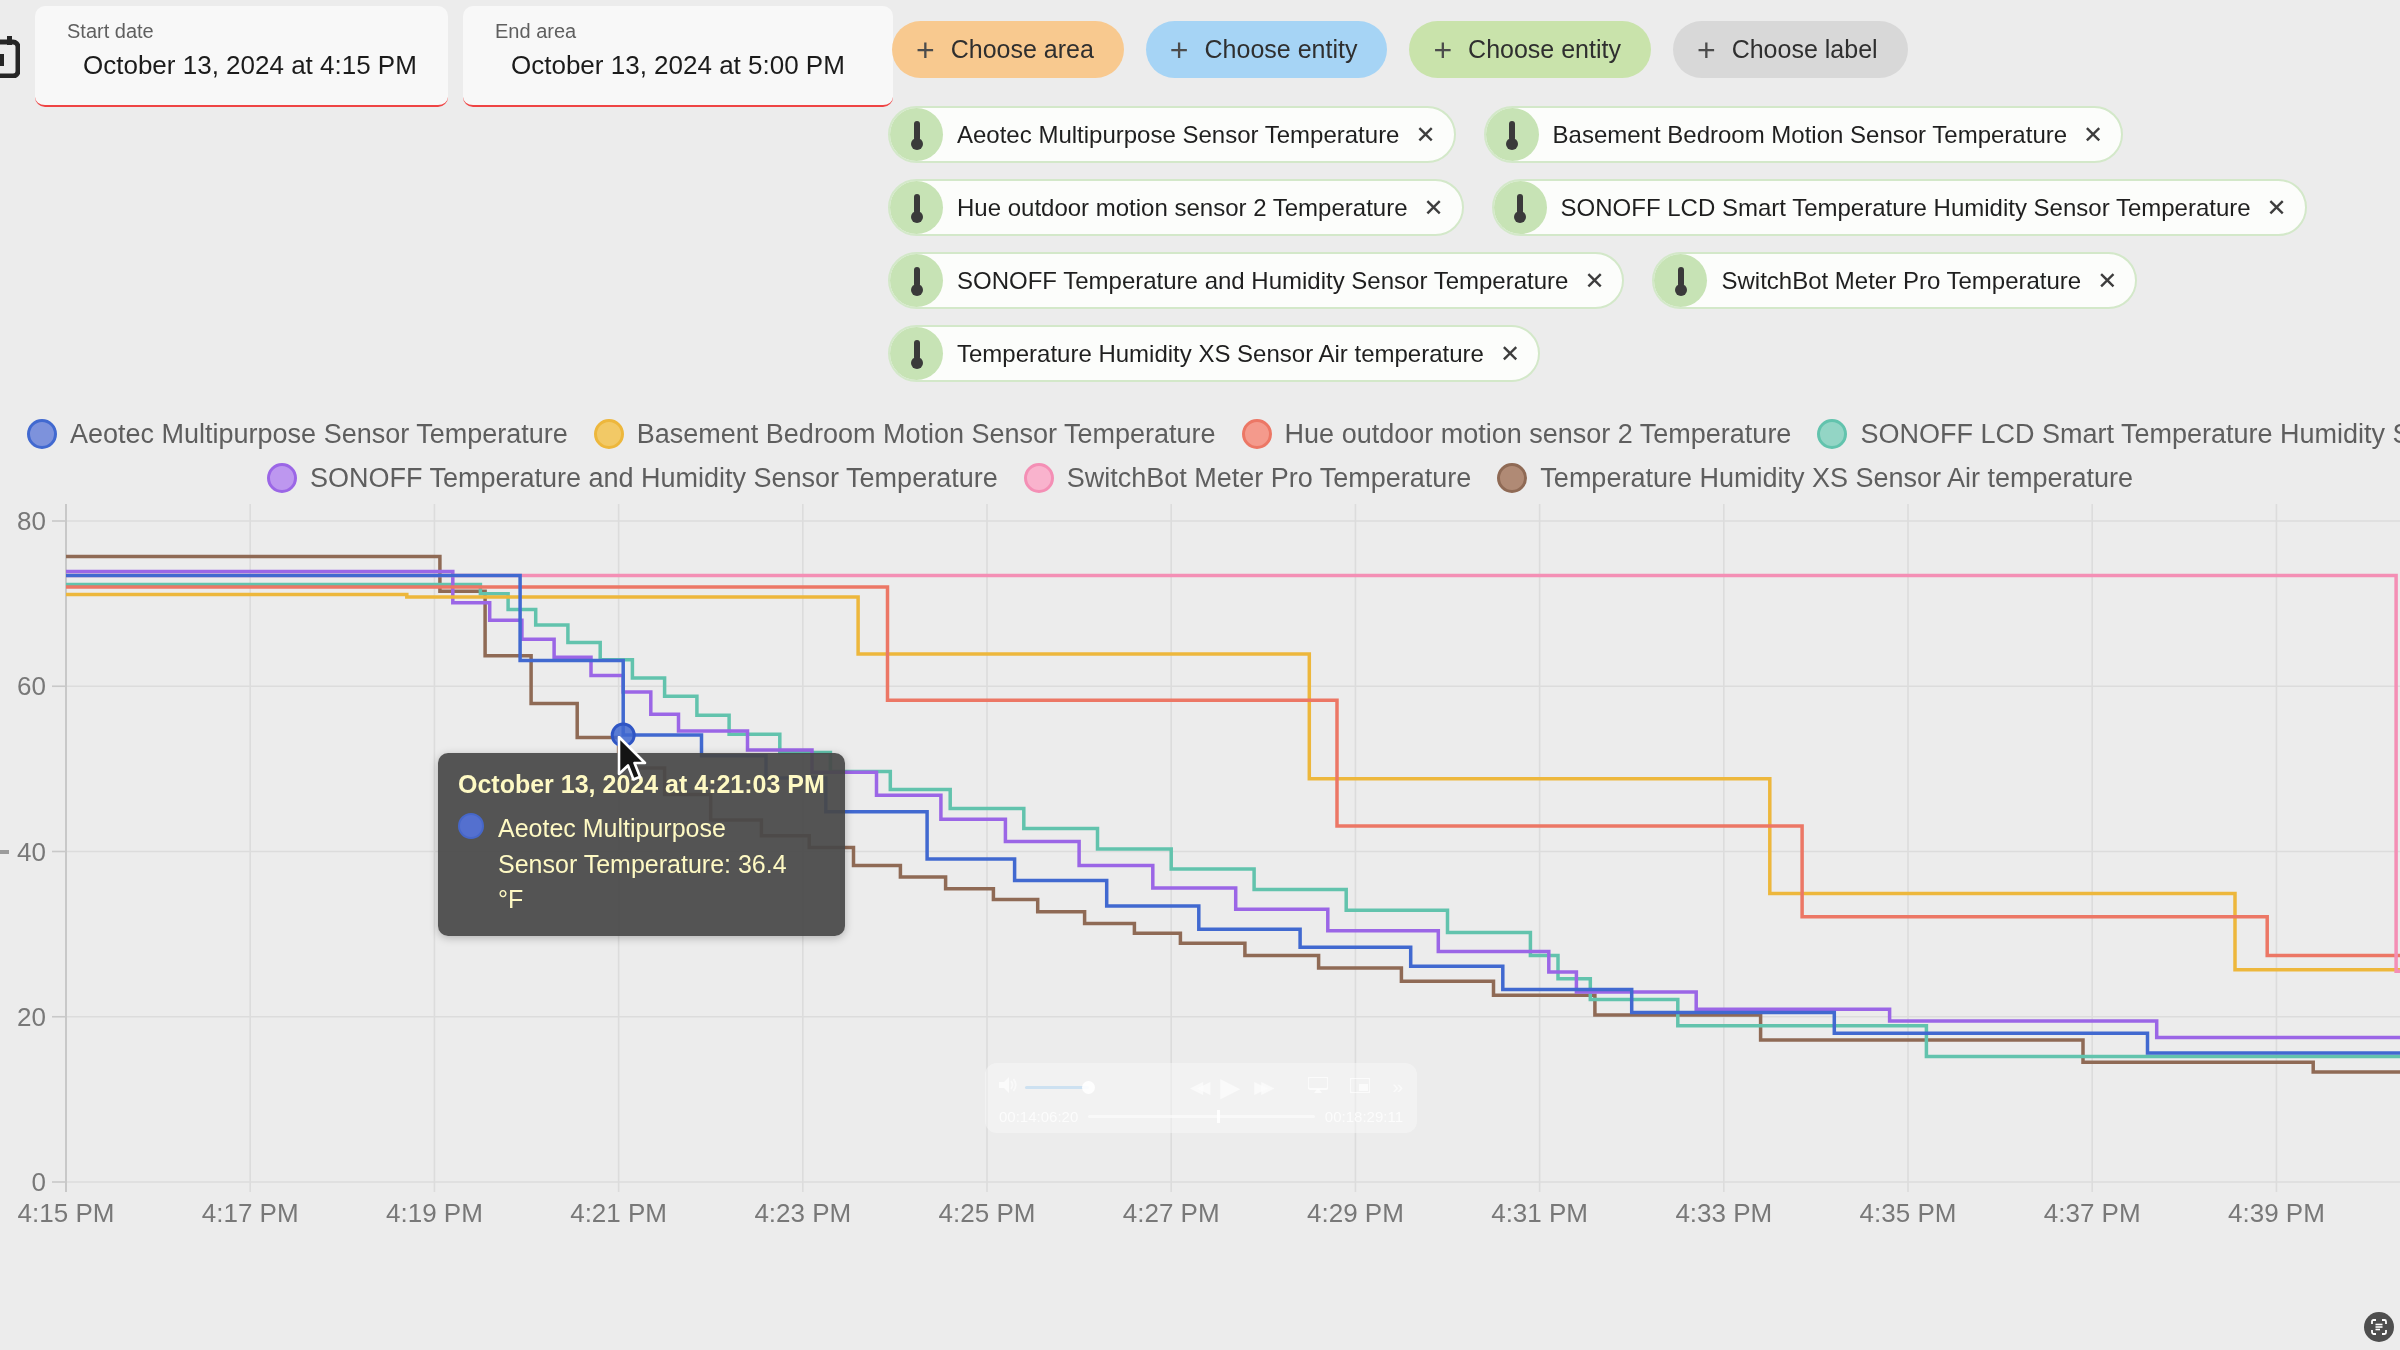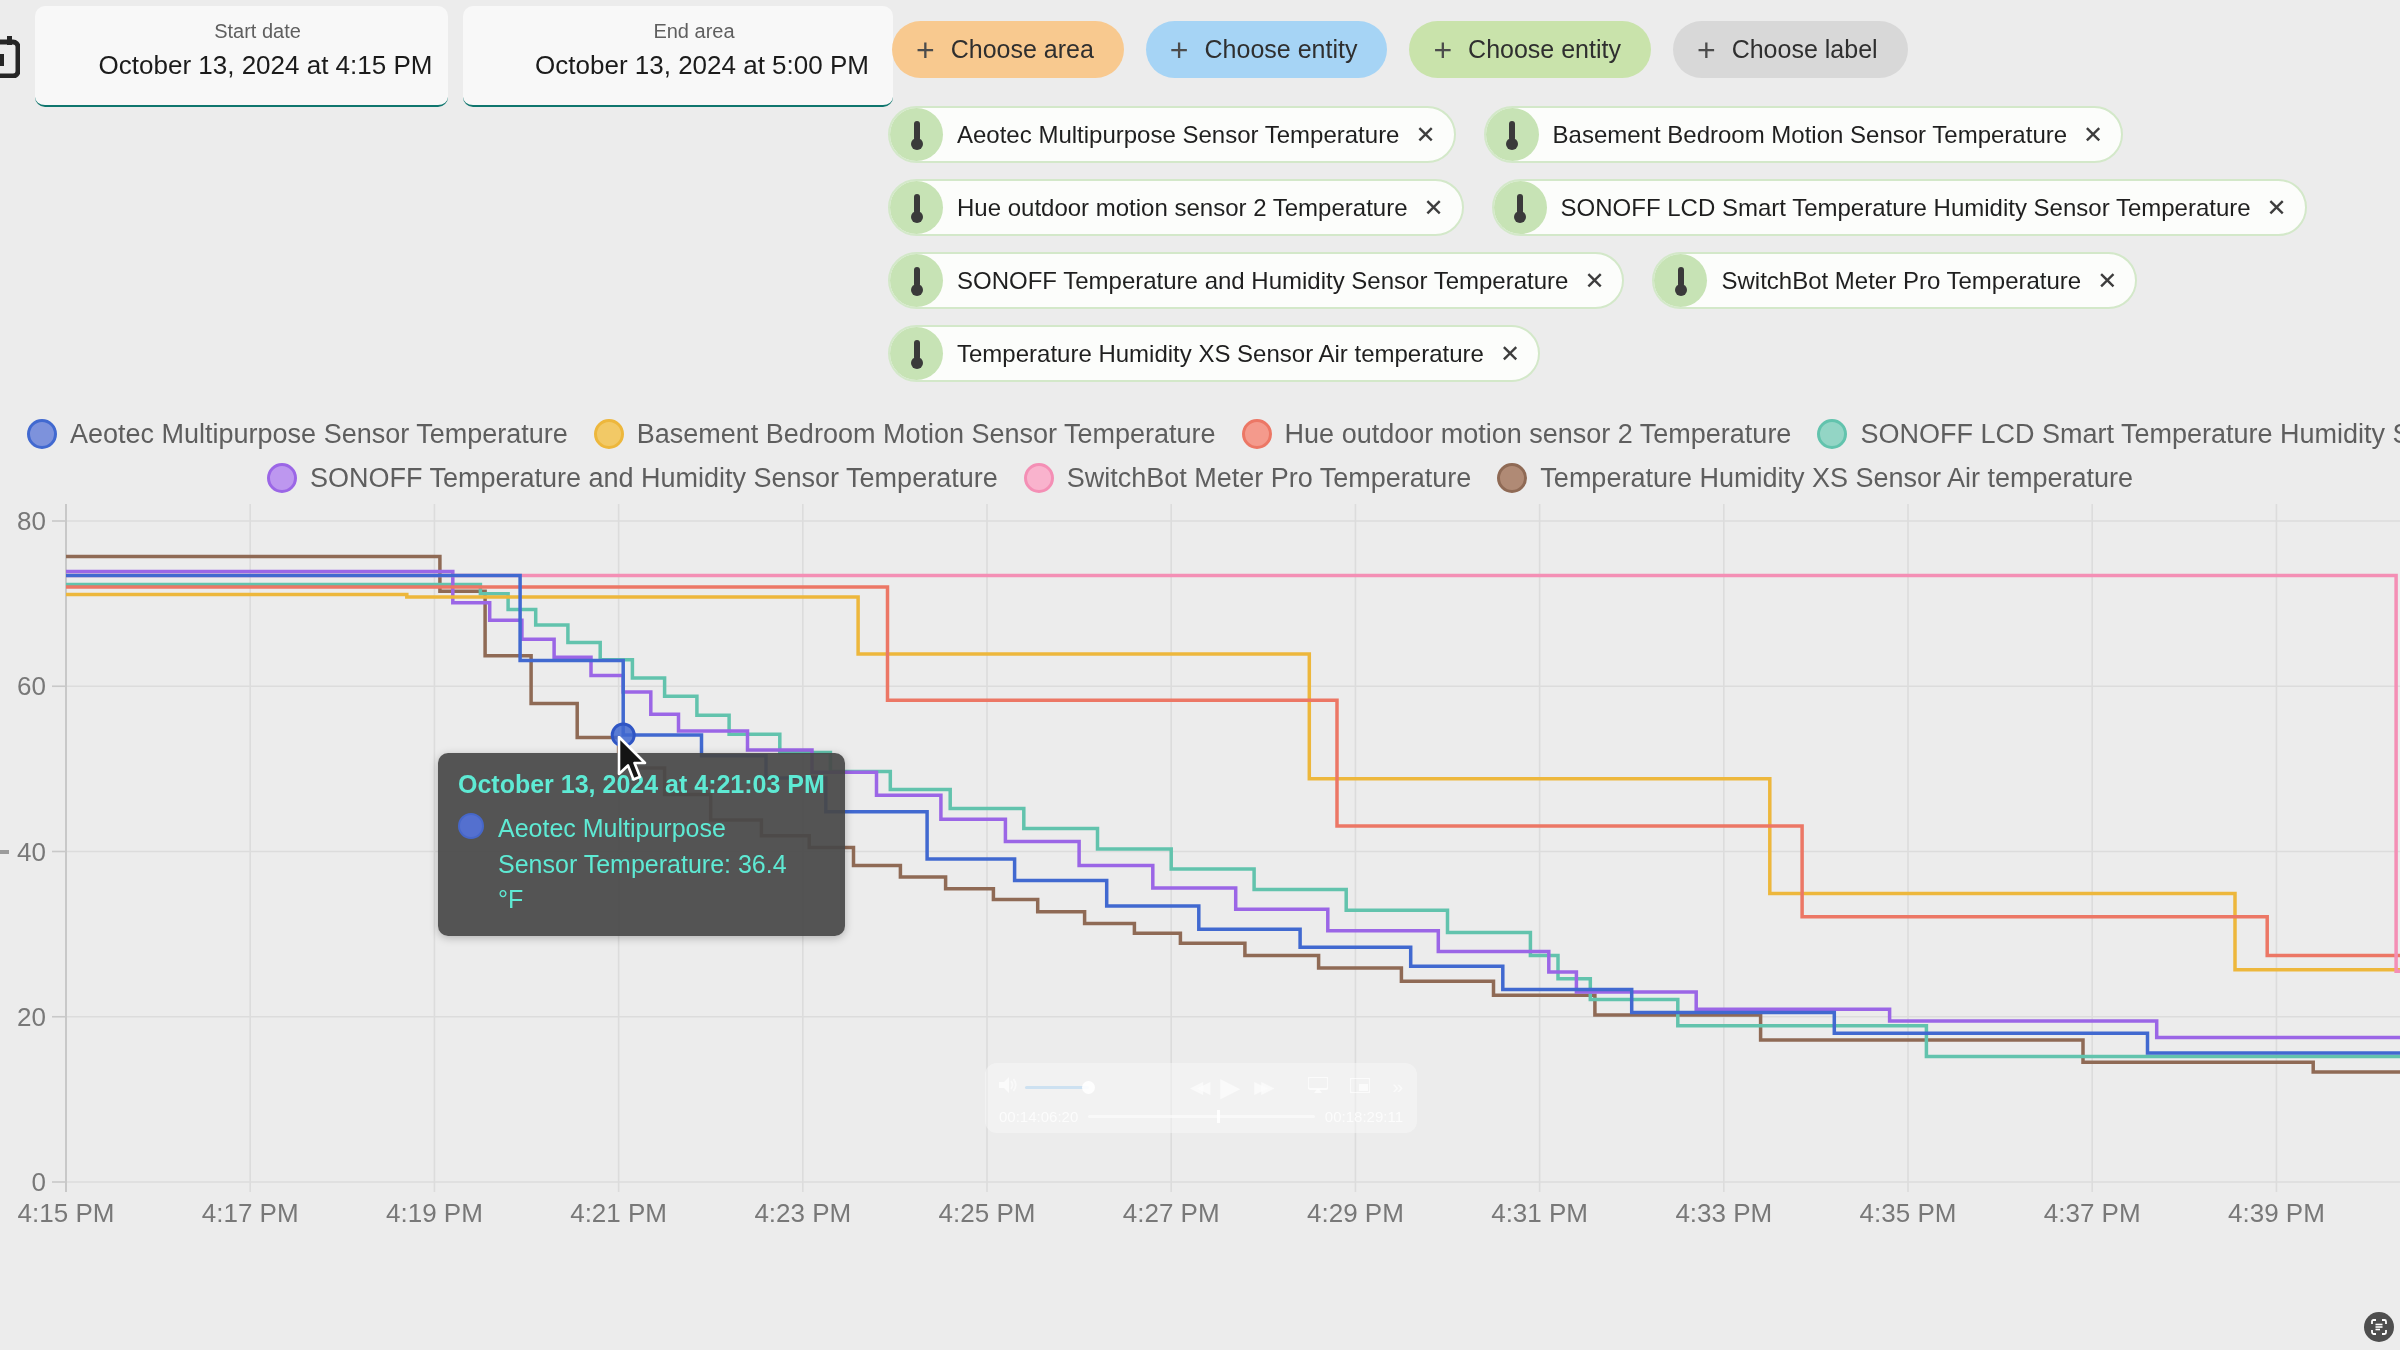--- a/index.html
+++ b/index.html
@@ -5,23 +5,22 @@
   html,body{margin:0;padding:0;}
   body{
     width:2400px;height:1350px;position:relative;overflow:hidden;
     background:#ececec;
     font-family:"Liberation Sans", sans-serif;
     -webkit-font-smoothing:antialiased;
   }
   
   .date-card{
     position:absolute;top:6px;height:101px;background:#f8f8f8;
-    border-radius:10px;border-bottom:2px solid #0f766e;box-sizing:border-box;
+    border-radius:10px;border-bottom:2px solid #ef4444;box-sizing:border-box;
     padding:14px 0 0 32px;
-    text-align:center;
   }
   .date-card .dlabel{font-size:20px;color:#5f5f5f;display:block;margin-bottom:7px;}
   .date-card .dvalue{font-size:26px;color:#1b1b1b;display:block;margin-left:16px;}
   #start-card{left:35px;width:413px;}
   #end-card{left:463px;width:430px;}
   #cal-icon{position:absolute;left:-16px;top:36px;}
   
   #filter-row{position:absolute;left:892px;top:21px;display:flex;gap:22px;}
   .fchip{
     height:57px;border-radius:29px;display:inline-flex;align-items:center;
@@ -51,21 +50,21 @@
   #legend-row-1{top:416px;height:36px;justify-content:flex-start;padding-left:27px;}
   #legend-row-2{top:460px;height:36px;justify-content:center;}
   .litem{display:inline-flex;align-items:center;gap:13px;flex:0 0 auto;}
   .ldot{width:24px;height:24px;border-radius:50%;border-width:3px;border-style:solid;box-sizing:content-box;}
   .ltext{font-size:27px;color:#5e5e5e;}
   
   #chart-svg{position:absolute;left:0;top:0;}
   
   #tooltip{
     position:absolute;left:438px;top:753px;background:rgba(72,72,72,0.93);
-    border-radius:10px;color:#5eead4;padding:17px 20px 18px 20px;display:inline-block;
+    border-radius:10px;color:#fef9c3;padding:17px 20px 18px 20px;display:inline-block;
     box-shadow:0 2px 8px rgba(0,0,0,0.25);
   }
   #tooltip .ttitle{font-size:25px;font-weight:bold;white-space:nowrap;}
   #tooltip .trow{display:flex;margin-top:12px;align-items:flex-start;}
   #tooltip .tdot{width:26px;height:26px;border-radius:50%;background:#5470cf;border:2px solid #4667c9;flex:0 0 26px;margin-right:14px;margin-top:2px;box-sizing:border-box;}
   #tooltip .ttext{font-size:25px;line-height:1.42;max-width:300px;}
   
   #ghost-player{
     position:absolute;left:985px;top:1063px;width:432px;height:70px;border-radius:12px;
     background:rgba(250,250,250,0.45);color:rgba(255,255,255,0.75);

